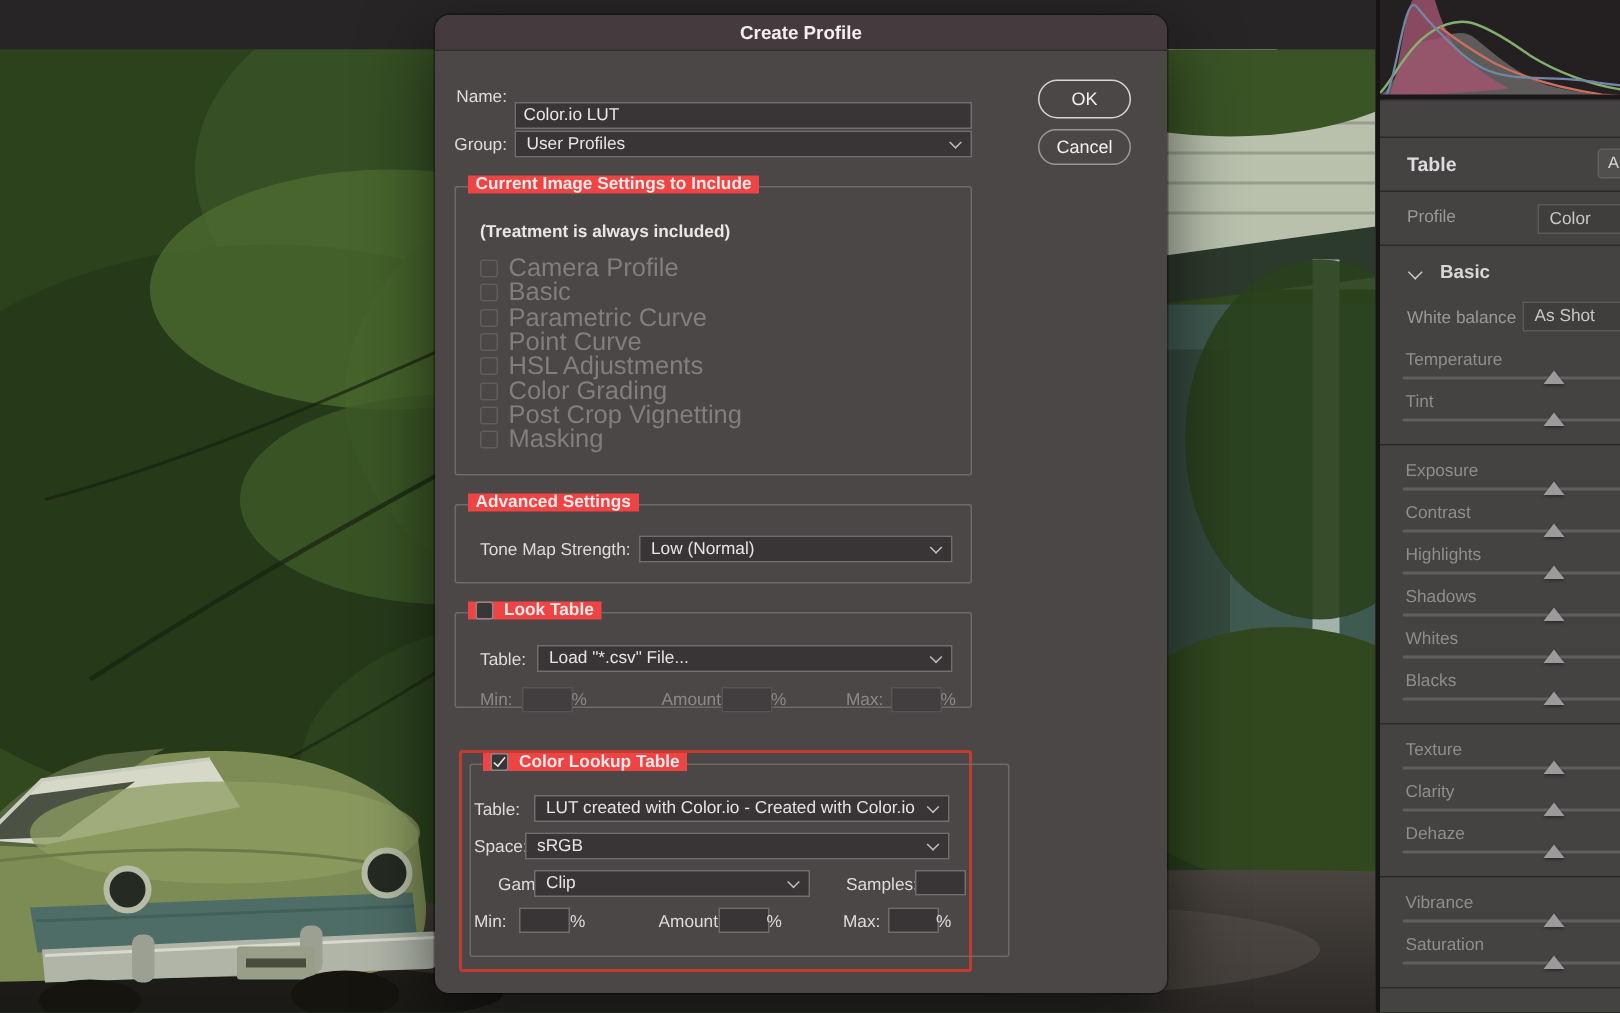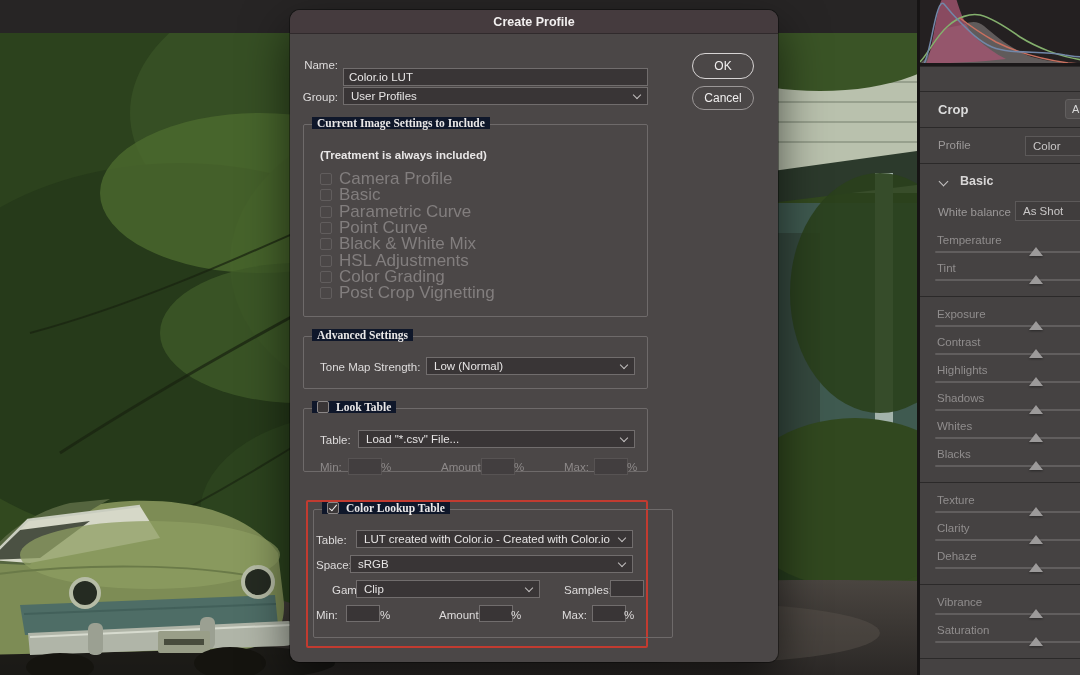--- a/index.html
+++ b/index.html
@@ -32,22 +32,22 @@
   .chev { width:6px; height:6px; border-right:1.5px solid #c2bfbf; border-bottom:1.5px solid #c2bfbf;
           transform:rotate(45deg); margin-top:-3px; flex:0 0 auto; margin-left:8px; }
 
   .pillbtn { position:absolute; width:62px; border-radius:13px; background:transparent;
              color:#f1efef; font-family:"Liberation Sans",sans-serif; font-size:12px;
              display:flex; align-items:center; justify-content:center; cursor:default; }
   #ok-btn { border:1.5px solid #d7d4d4; height:26px; }
   #cancel-btn { border:1px solid #9b9797; height:24px; }
 
   .fieldset { position:absolute; border:1px solid #6e6a6a; border-radius:2px; }
-  .legend { position:absolute; top:-8px; left:8px; background:#0f172a; padding:0 5px;
-            font-size:11.5px; font-weight:bold; color:#eae8e8; display:flex; align-items:center; gap:7px;font-family:Liberation Serif, serif; }
+  .legend { position:absolute; top:-8px; left:8px; background:#ef4444; padding:0 5px;
+            font-size:11.5px; font-weight:bold; color:#eae8e8; display:flex; align-items:center; gap:7px; }
 
   .cb { width:12px; height:12px; border:1px solid #8b8787; background:#3a3637; border-radius:2px;
         display:inline-flex; align-items:center; justify-content:center; flex:0 0 auto; }
   .cb.dis { border-color:#615d5d; background:transparent; }
   .check { width:4px; height:8px; border-right:1.6px solid #f0eeee; border-bottom:1.6px solid #f0eeee;
            transform:rotate(40deg); margin-top:-2px; }
 
   .cbrow { display:flex; align-items:center; height:16.3px; gap:7px; }
   .cblabel { font-size:17px; color:#827e7e; }
 
@@ -227,33 +227,33 @@
         <div class="cbrow">
           <span class="cb dis"></span>
           <span class="cblabel">Parametric Curve</span>
         </div>
         <div class="cbrow">
           <span class="cb dis"></span>
           <span class="cblabel">Point Curve</span>
         </div>
         <div class="cbrow">
           <span class="cb dis"></span>
-          <span class="cblabel">Black &amp; White Mix</span>
-        </div>
-        <div class="cbrow">
-          <span class="cb dis"></span>
           <span class="cblabel">HSL Adjustments</span>
         </div>
         <div class="cbrow">
           <span class="cb dis"></span>
           <span class="cblabel">Color Grading</span>
         </div>
         <div class="cbrow">
           <span class="cb dis"></span>
           <span class="cblabel">Post Crop Vignetting</span>
+        </div>
+        <div class="cbrow">
+          <span class="cb dis"></span>
+          <span class="cblabel">Masking</span>
         </div>
       </div>
     </div>
 
     <div class="fieldset" style="left:13px;top:326px;width:345px;height:53px;">
       <div class="legend">Advanced Settings</div>
       <div class="dlabel" style="left:16px;top:24px;">Tone Map Strength:</div>
       <div class="dd" style="left:122px;top:20px;width:209px;">
         <span class="ddtext">Low (Normal)</span>
         <span class="chev"></span>
@@ -326,21 +326,21 @@
       <path d="M6,64 C12,52 14,26 19,8 C21,0 22,-2 24,-2 L36,-2 C40,12 46,28 56,38 C66,47 76,54 86,59 C60,62 30,63 6,64 Z" fill="#a25570" opacity="0.8"></path>
       <path d="M0,62 C8,54 16,36 28,26 C38,17 50,13 60,15 C72,18 86,27 100,37 C116,47 140,57 163,60" stroke="#84b06d" stroke-width="1.6" fill="none"></path>
       <path d="M40,18 C50,26 62,34 76,42 C96,52 120,59 148,63 L160,64" stroke="#c9705f" stroke-width="1.5" fill="none"></path>
       <path d="M4,64 C10,52 13,24 18,10 C20,4 22,2 24,4 C28,9 34,16 40,22 C50,32 60,42 72,47 C92,55 120,50 145,55 C152,56 158,57 163,57" stroke="#7287a8" stroke-width="1.5" fill="none"></path>
       <rect x="0" y="63" width="163" height="3" fill="#1b1819"></rect>
     </svg>
     <div class="prow-divider" style="top:66px;"></div>
     <div class="prow-divider" style="top:91px;"></div>
 
     <div id="edit-row">
-      <span id="edit-label">Crop</span>
+      <span id="edit-label">Table</span>
       <button id="auto-btn">Auto</button>
     </div>
 
     <div id="profile-row">
       <span id="profile-label">Profile</span>
       <div class="pdd" style="left:105px;top:8px;width:70px;">
         <span class="ddtext">Color</span>
       </div>
     </div>
 

